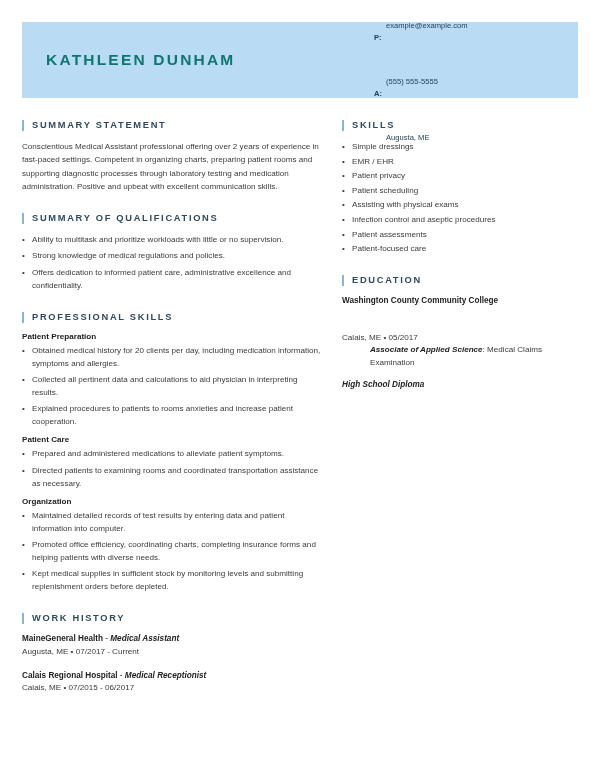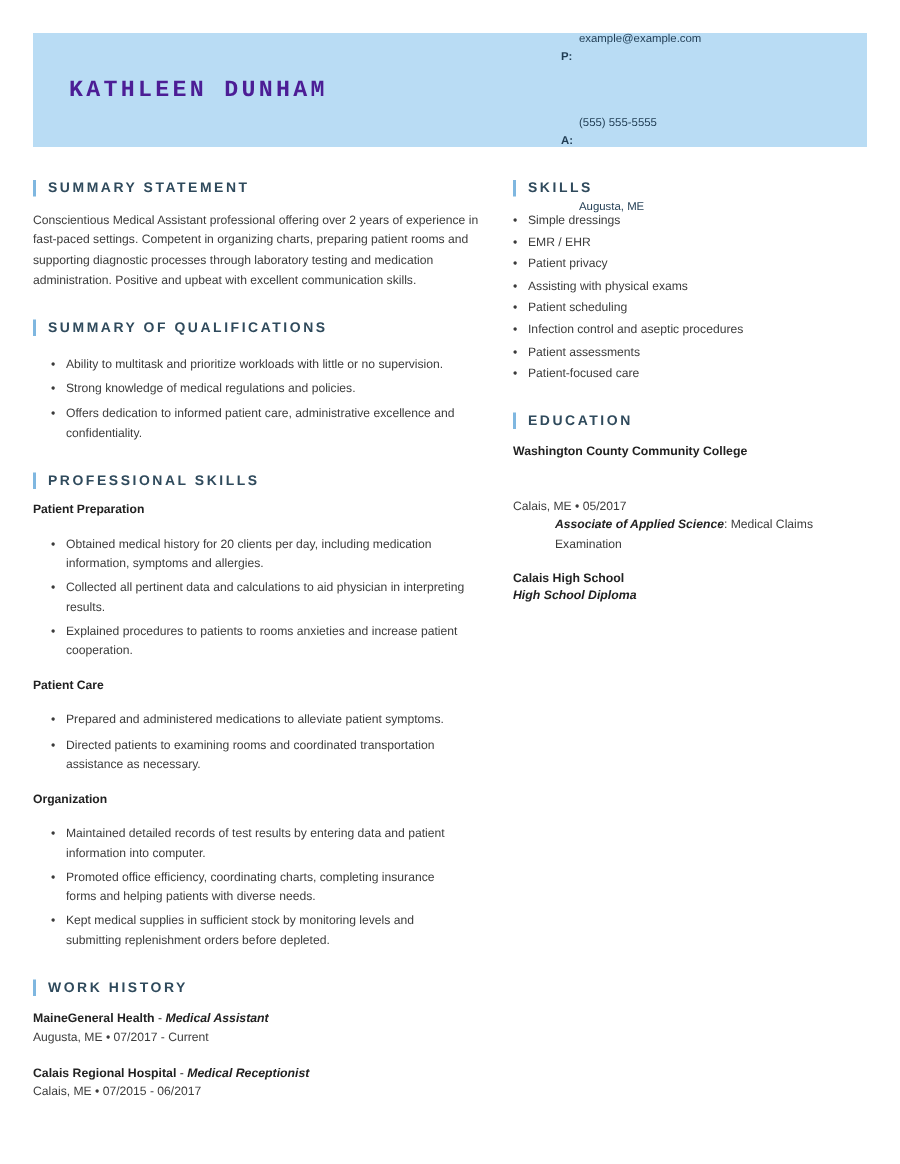--- a/index.html
+++ b/index.html
@@ -28,24 +28,23 @@
     margin: 22px 22px 0 22px;
     display: flex;
     align-items: center;
     padding: 0 24px;
     box-sizing: border-box;
   }
   .name {
     font-size: 15.5px;
     font-weight: bold;
     letter-spacing: 2.2px;
-    color: #4c1d95;
+    color: #0f766e;
     flex: 1;
     white-space: nowrap;
-    font-family: Liberation Mono, monospace;
   }
   .contact {
     font-size: 7.6px;
     line-height: 1.62;
     color: #1f3b52;
     min-width: 180px;
   }
   .contact-row {
     display: flex;
   }
@@ -94,21 +93,21 @@
   .section {
     margin-bottom: 20px;
   }
   p.para {
     font-size: 8.1px;
     line-height: 1.65;
     margin: 0;
     color: #3b3b3b;
   }
   ul.bullets {
-    margin: 12px;
+    margin: 0;
     padding: 0;
     list-style: none;
   }
   ul.bullets li {
     position: relative;
     font-size: 8.1px;
     line-height: 1.62;
     padding-left: 10px;
     margin-bottom: 3px;
     color: #3b3b3b;
@@ -304,22 +303,22 @@
 
       <div class="section">
         <div class="section-title">
           <span class="bar"></span>
           <span>SKILLS</span>
         </div>
         <ul class="skills">
           <li>Simple dressings</li>
           <li>EMR / EHR</li>
           <li>Patient privacy</li>
+          <li>Patient scheduling</li>
           <li>Assisting with physical exams</li>
-          <li>Patient scheduling</li>
           <li>Infection control and aseptic procedures</li>
           <li>Patient assessments</li>
           <li>Patient-focused care</li>
         </ul>
       </div>
 
       <div class="section">
         <div class="section-title">
           <span class="bar"></span>
           <span>EDUCATION</span>
@@ -327,20 +326,19 @@
 
         <div class="edu-entry">
           <div class="edu-school">Washington County Community College</div>
           <div class="edu-loc">Calais, ME • 05/2017</div>
           <div class="edu-degree">
             <span class="deg-name">Associate of Applied Science</span><span>: Medical Claims Examination</span>
           </div>
         </div>
 
         <div class="edu-entry">
-          <div class="edu-school">Calais High School</div>
           <div class="edu-diploma">High School Diploma</div>
         </div>
       </div>
 
     </div>
   </div>
 </div>
 
 </body></html>

